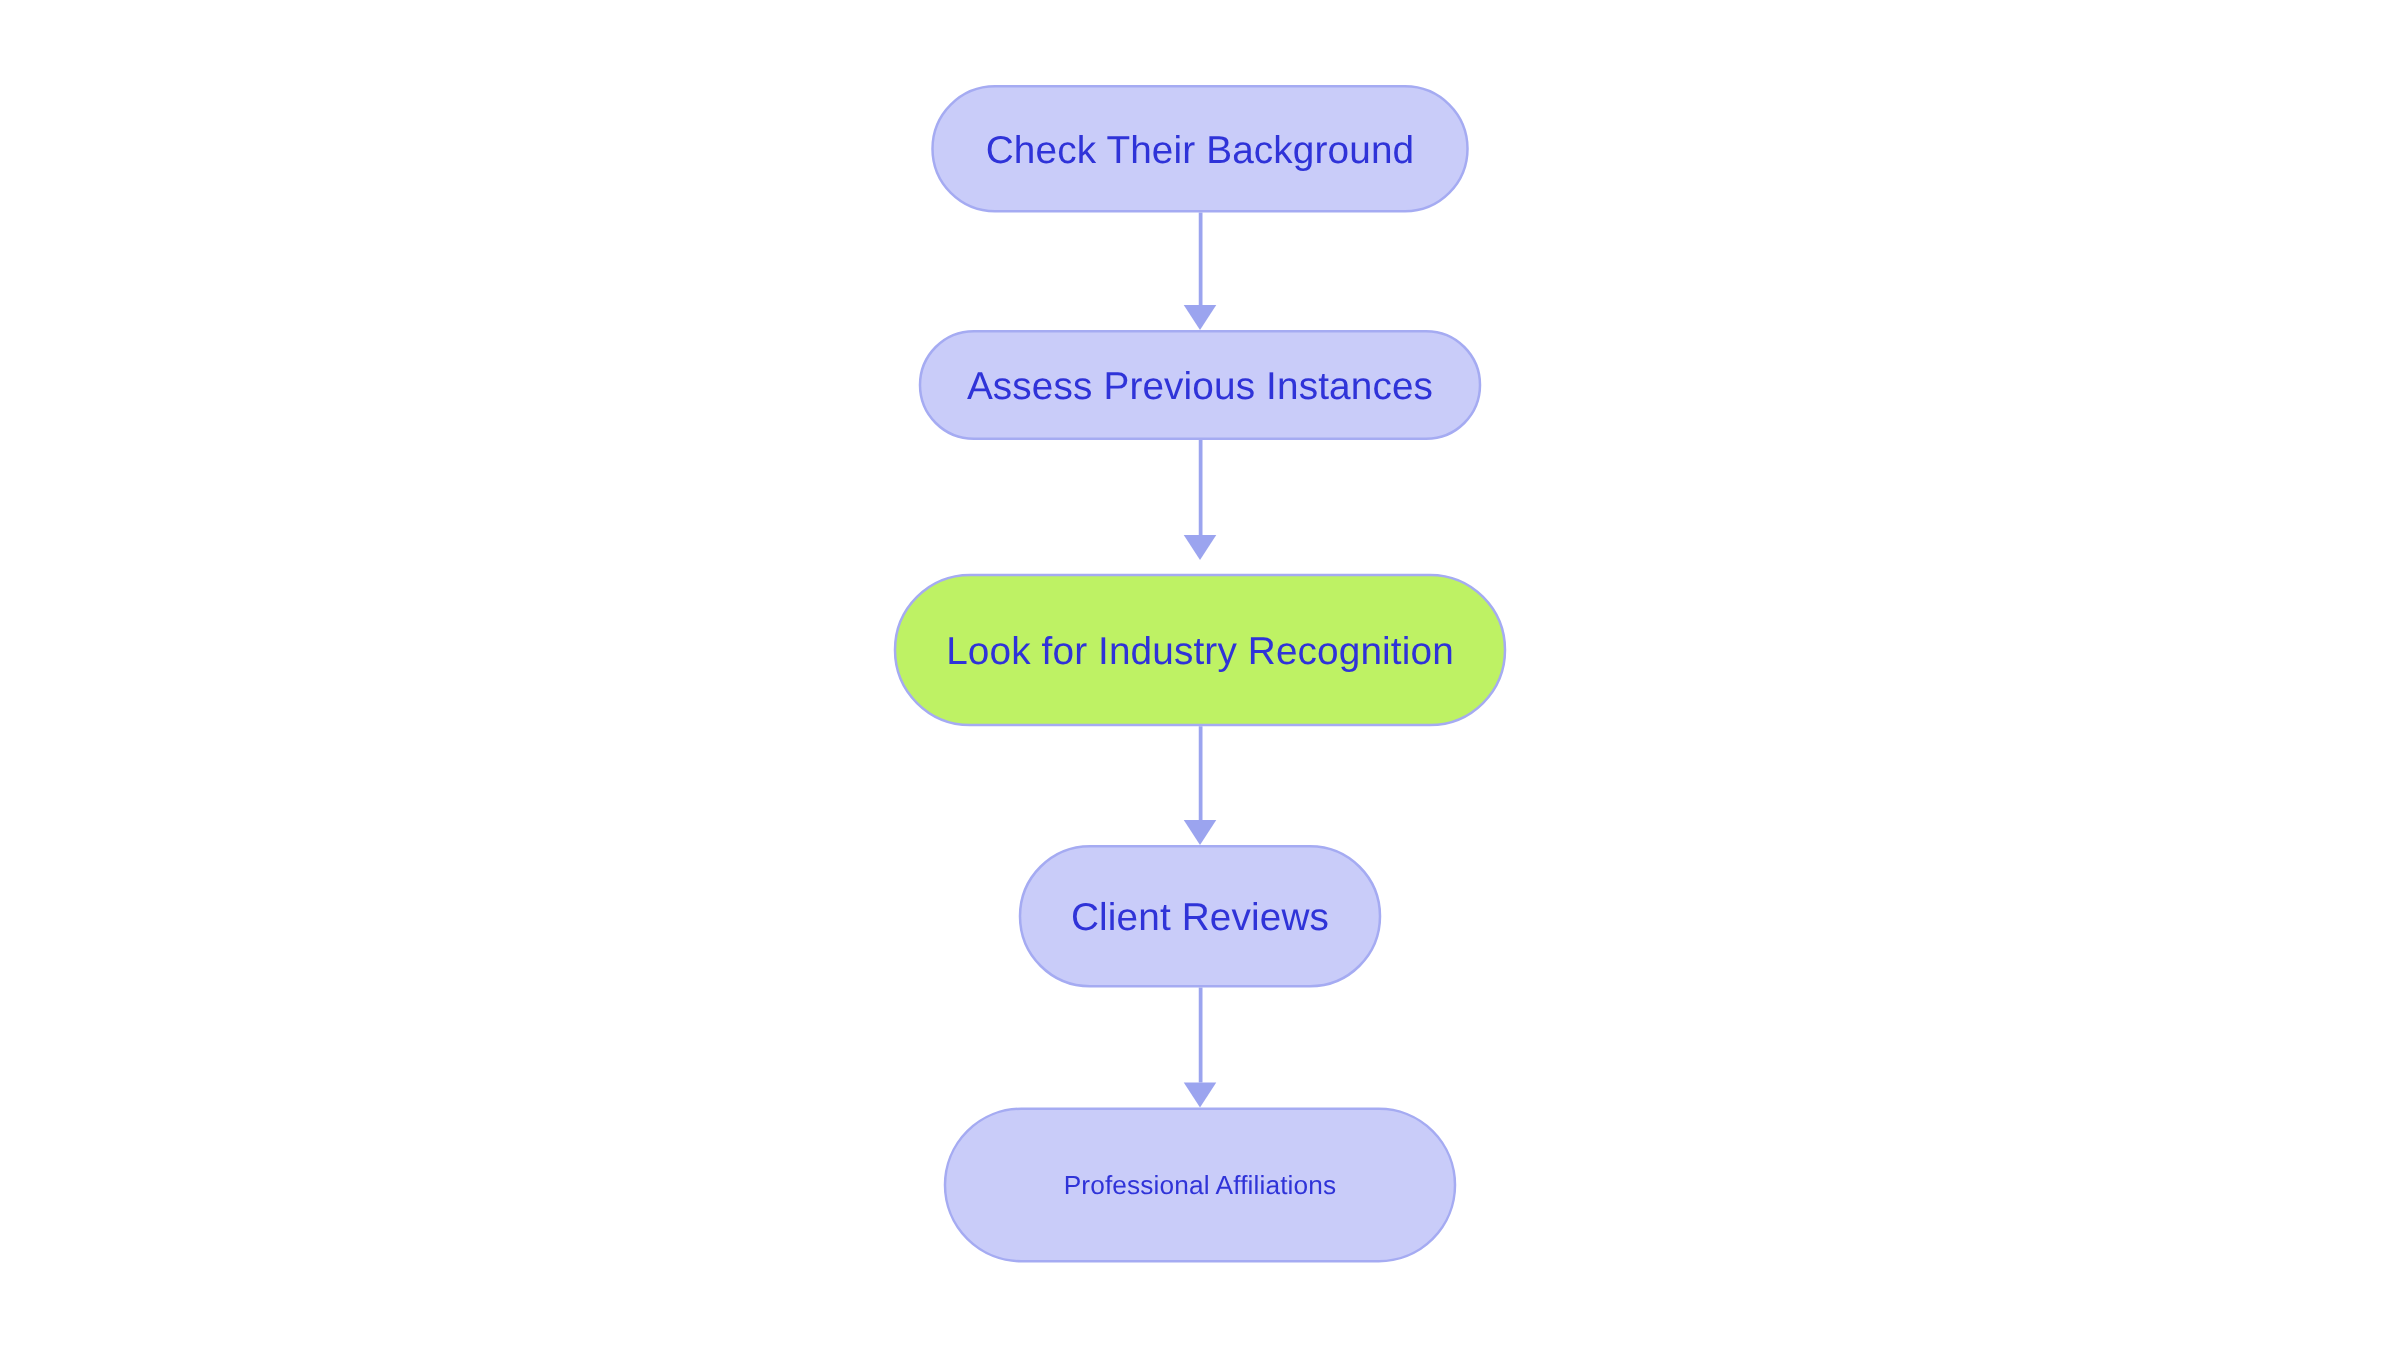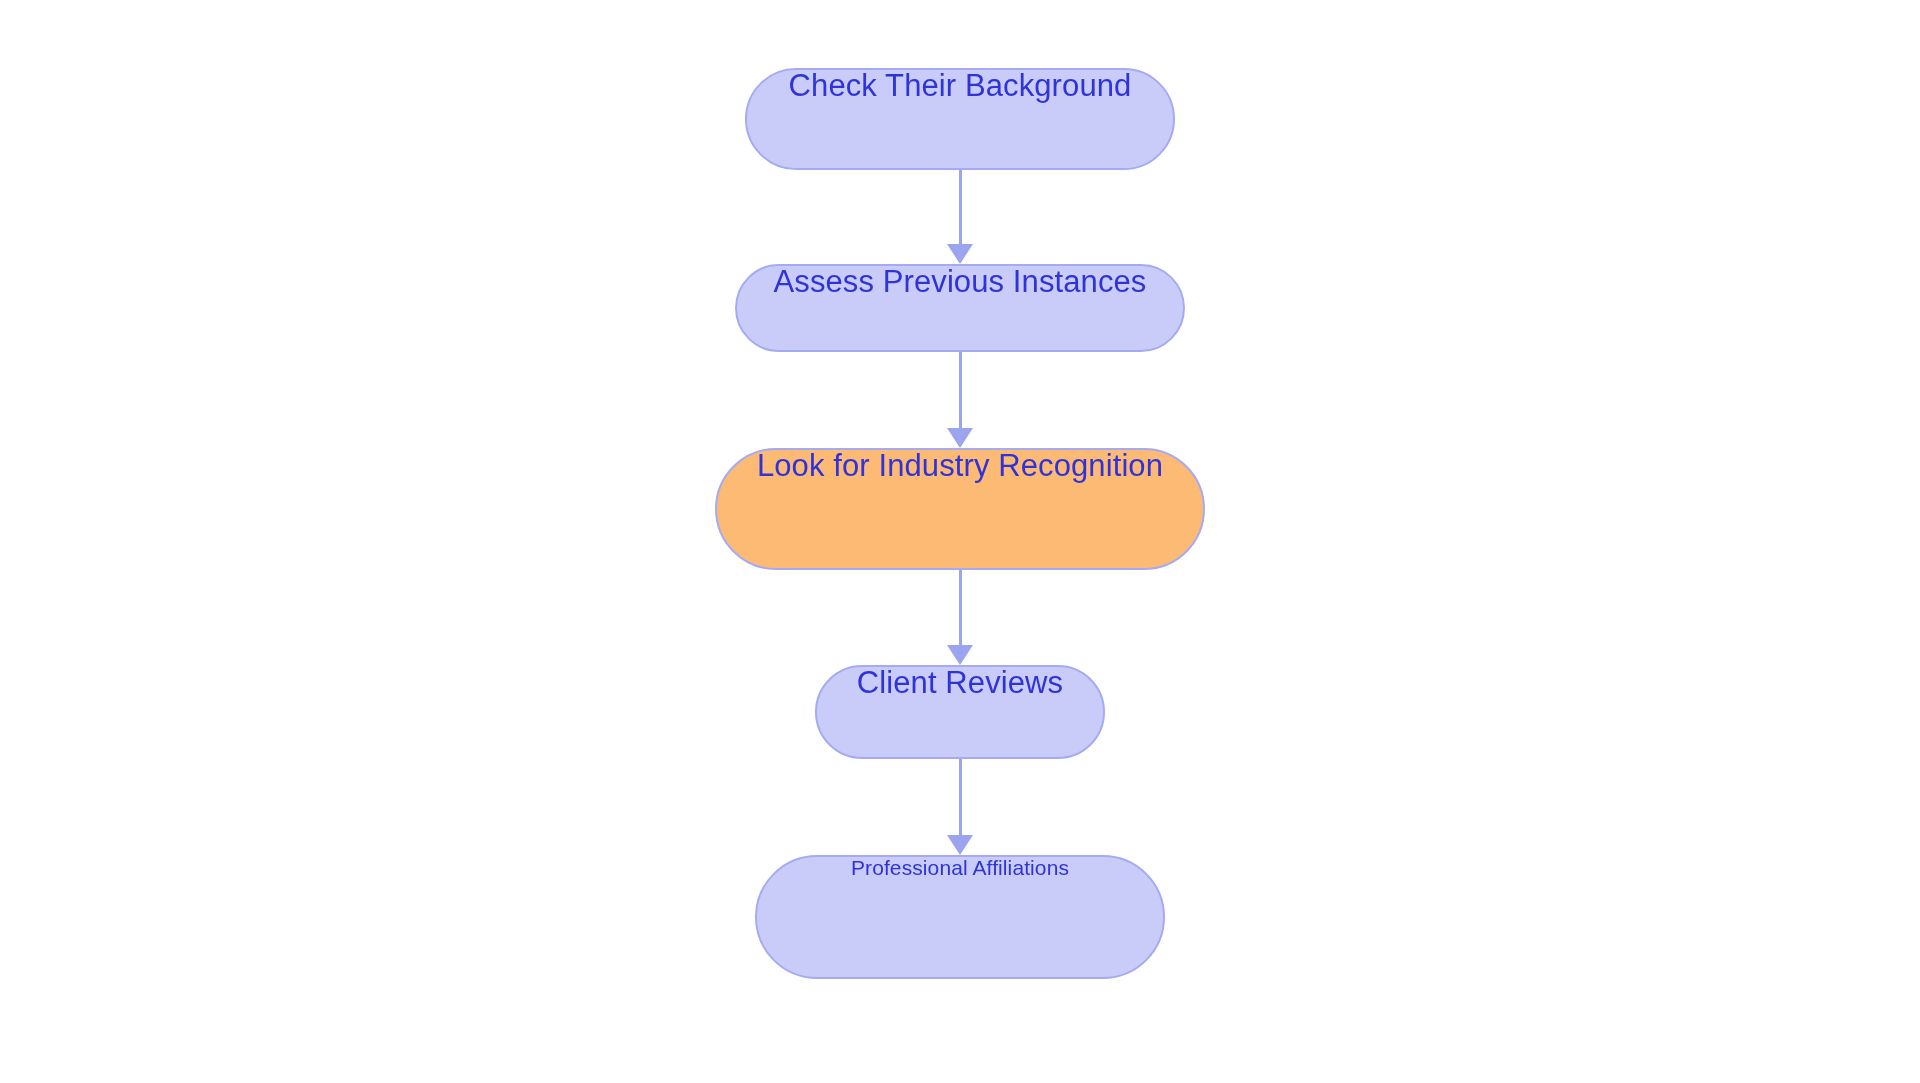--- a/index.html
+++ b/index.html
@@ -30,21 +30,21 @@
     height: 1083px;
     display: flex;
     flex-direction: column;
     align-items: center;
     justify-content: flex-start;
   }
 
   .node {
     box-sizing: border-box;
     display: flex;
-    align-items: flex-start;
+    align-items: center;
     justify-content: center;
     background: #c9ccf9;
     border: 2px solid #a5abf2;
     border-radius: 999px;
     color: #2f33d8;
     font-family: "Liberation Sans", sans-serif;
     font-weight: 400;
     letter-spacing: 0.1px;
     white-space: nowrap;
     text-align: center;
@@ -98,30 +98,30 @@
 
     <div class="node" style="width: 450px; height: 88px; font-size: 31px; background: rgb(201, 204, 249); border-color: rgb(165, 171, 242); color: rgb(47, 51, 216);">
       <span class="node-label">Assess Previous Instances</span>
     </div>
 
     <div class="connector" style="height: 96px;">
       <div class="stem" style="background: rgb(155, 164, 239);"></div>
       <div class="head" style="border-top-color: rgb(155, 164, 239);"></div>
     </div>
 
-    <div class="node" style="width: 490px; height: 122px; font-size: 31px; background: #fdba74; border-color: rgb(165, 171, 242); color: rgb(47, 51, 216);">
+    <div class="node" style="width: 490px; height: 122px; font-size: 31px; background: #bef264; border-color: rgb(165, 171, 242); color: rgb(47, 51, 216); margin-top: 11px;">
       <span class="node-label">Look for Industry Recognition</span>
     </div>
 
     <div class="connector" style="height: 95px;">
       <div class="stem" style="background: rgb(155, 164, 239);"></div>
       <div class="head" style="border-top-color: rgb(155, 164, 239);"></div>
     </div>
 
-    <div class="node" style="width: 290px; height: 94px; font-size: 31px; background: rgb(201, 204, 249); border-color: rgb(165, 171, 242); color: rgb(47, 51, 216);">
+    <div class="node" style="width: 290px; height: 114px; font-size: 31px; background: rgb(201, 204, 249); border-color: rgb(165, 171, 242); color: rgb(47, 51, 216);">
       <span class="node-label">Client Reviews</span>
     </div>
 
     <div class="connector" style="height: 96px;">
       <div class="stem" style="background: rgb(155, 164, 239);"></div>
       <div class="head" style="border-top-color: rgb(155, 164, 239);"></div>
     </div>
 
     <div class="node" style="width: 410px; height: 124px; font-size: 21px; background: rgb(201, 204, 249); border-color: rgb(165, 171, 242); color: rgb(47, 51, 216);">
       <span class="node-label">Professional Affiliations</span>

